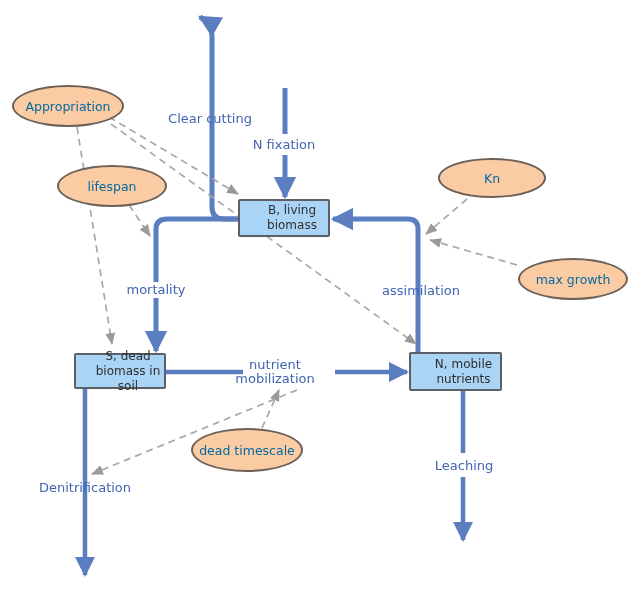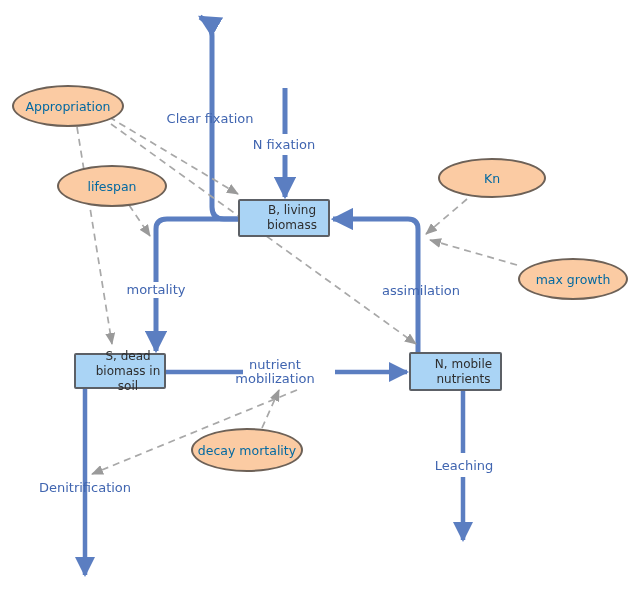--- a/index.html
+++ b/index.html
@@ -71,23 +71,23 @@
 biomass</div>
   <div class="stock" style="left:74px;top:353px;width:92px;height:36px;">S, dead
 biomass in soil</div>
   <div class="stock" style="left:409px;top:352px;width:93px;height:39px;">N, mobile
 nutrients</div>
 
   <div class="param" style="left:12px;top:85px;width:112px;height:42px;">Appropriation</div>
   <div class="param" style="left:57px;top:165px;width:110px;height:42px;">lifespan</div>
   <div class="param" style="left:518px;top:258px;width:110px;height:42px;">max growth</div>
   <div class="param" style="left:438px;top:158px;width:108px;height:40px;">Kn</div>
-  <div class="param" style="left:191px;top:428px;width:112px;height:44px;">decay mortality</div>
+  <div class="param" style="left:191px;top:428px;width:112px;height:44px;">dead timescale</div>
 
-  <div class="flow-label" style="left:210px;top:119px;">Clear fixation</div>
+  <div class="flow-label" style="left:210px;top:119px;">Clear cutting</div>
   <div class="flow-label" style="left:284px;top:145px;">N fixation</div>
   <div class="flow-label" style="left:156px;top:290px;">mortality</div>
   <div class="flow-label" style="left:421px;top:291px;">assimilation</div>
   <div class="flow-label" style="left:275px;top:372px;">nutrient
 mobilization</div>
   <div class="flow-label" style="left:85px;top:488px;">Denitrification</div>
   <div class="flow-label" style="left:464px;top:466px;">Leaching</div>
 
 </div>
 

